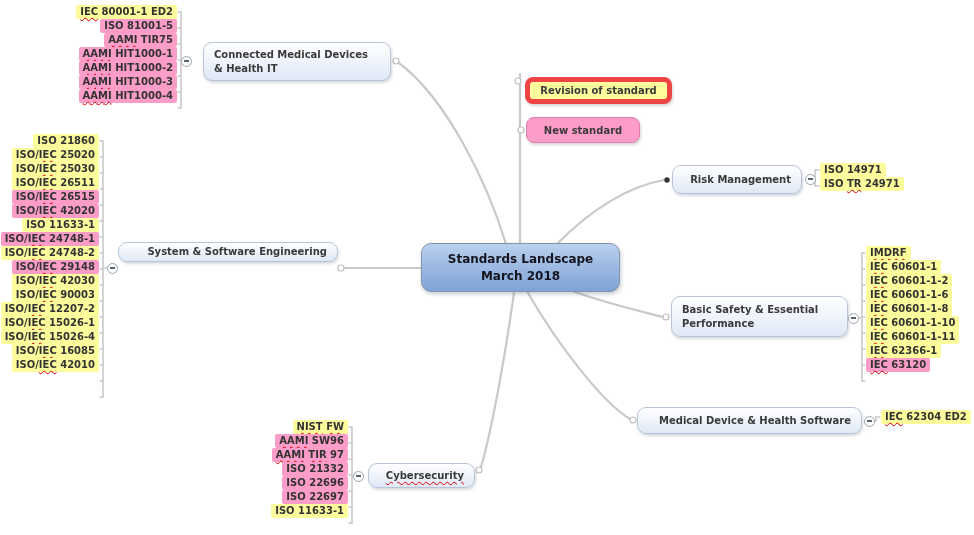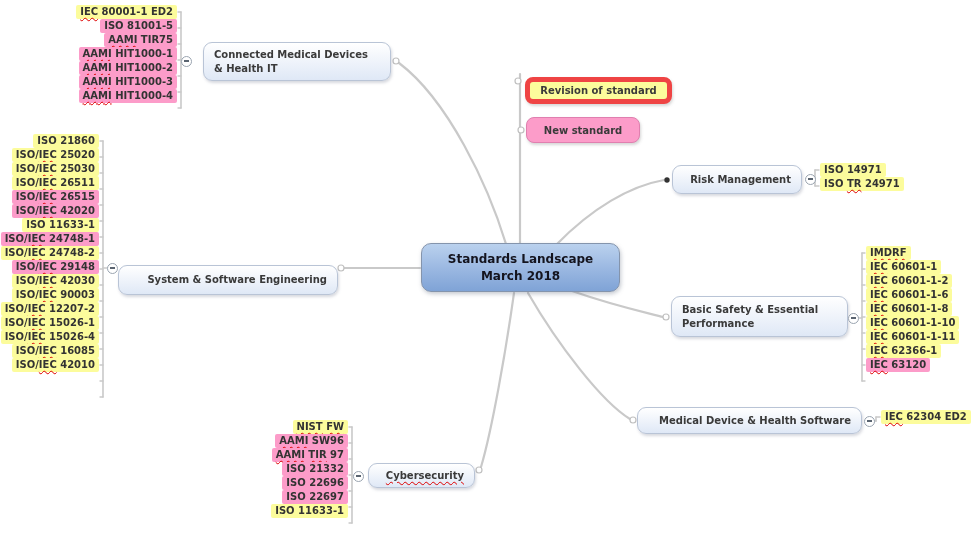--- a/index.html
+++ b/index.html
@@ -134,21 +134,21 @@
   <div class="node center-node" style="left:421px;top:243px;width:199px;height:49px">
       <div>Standards Landscape</div>
       <div>March 2018</div>
     </div>
 
   <div class="node lft" style="left:203px;top:42px;width:188px;height:39px">
       <div>Connected Medical Devices</div>
       <div>&amp; Health IT</div>
     </div>
 
-  <div class="node ctr" style="left:118px;top:265px;width:220px;height:30px">
+  <div class="node ctr" style="left:118px;top:242px;width:220px;height:20px">
       <div>System &amp; Software Engineering</div>
     </div>
 
   <div class="node ctr" style="left:672px;top:165px;width:130px;height:29px">
       <div>Risk Management</div>
     </div>
 
   <div class="node lft" style="left:671px;top:296px;width:177px;height:41px">
       <div>Basic Safety &amp; Essential</div>
       <div>Performance</div>

